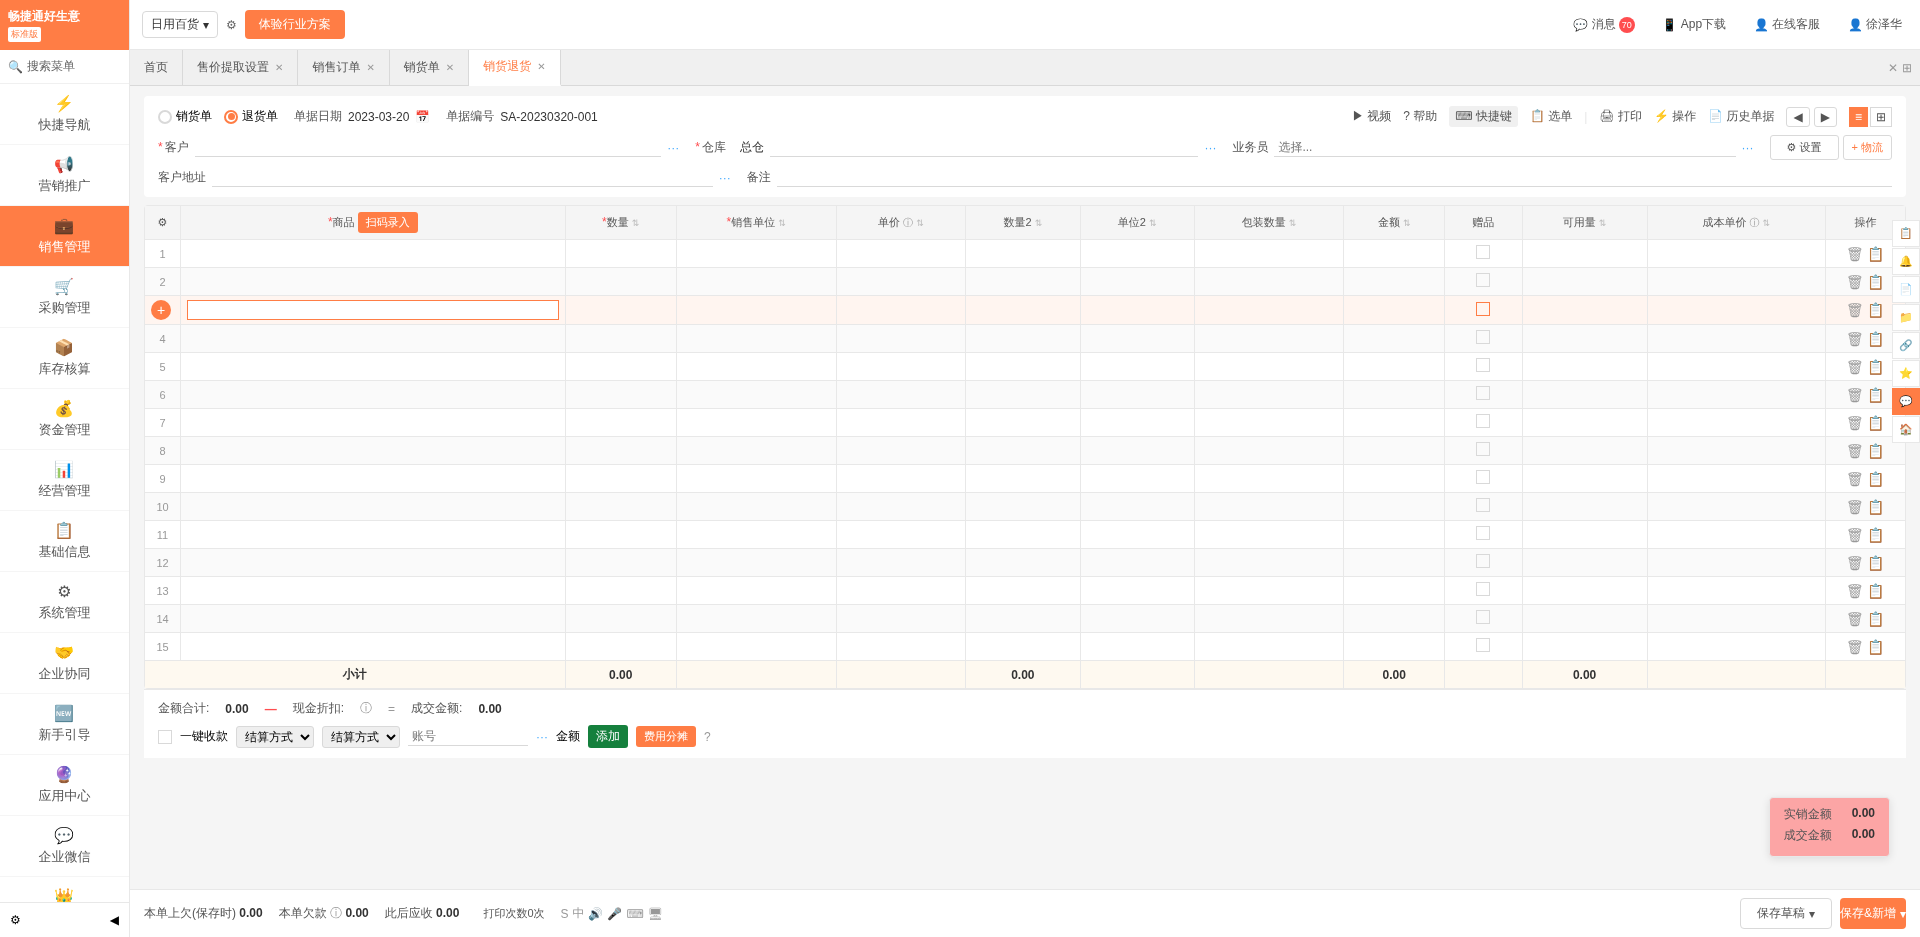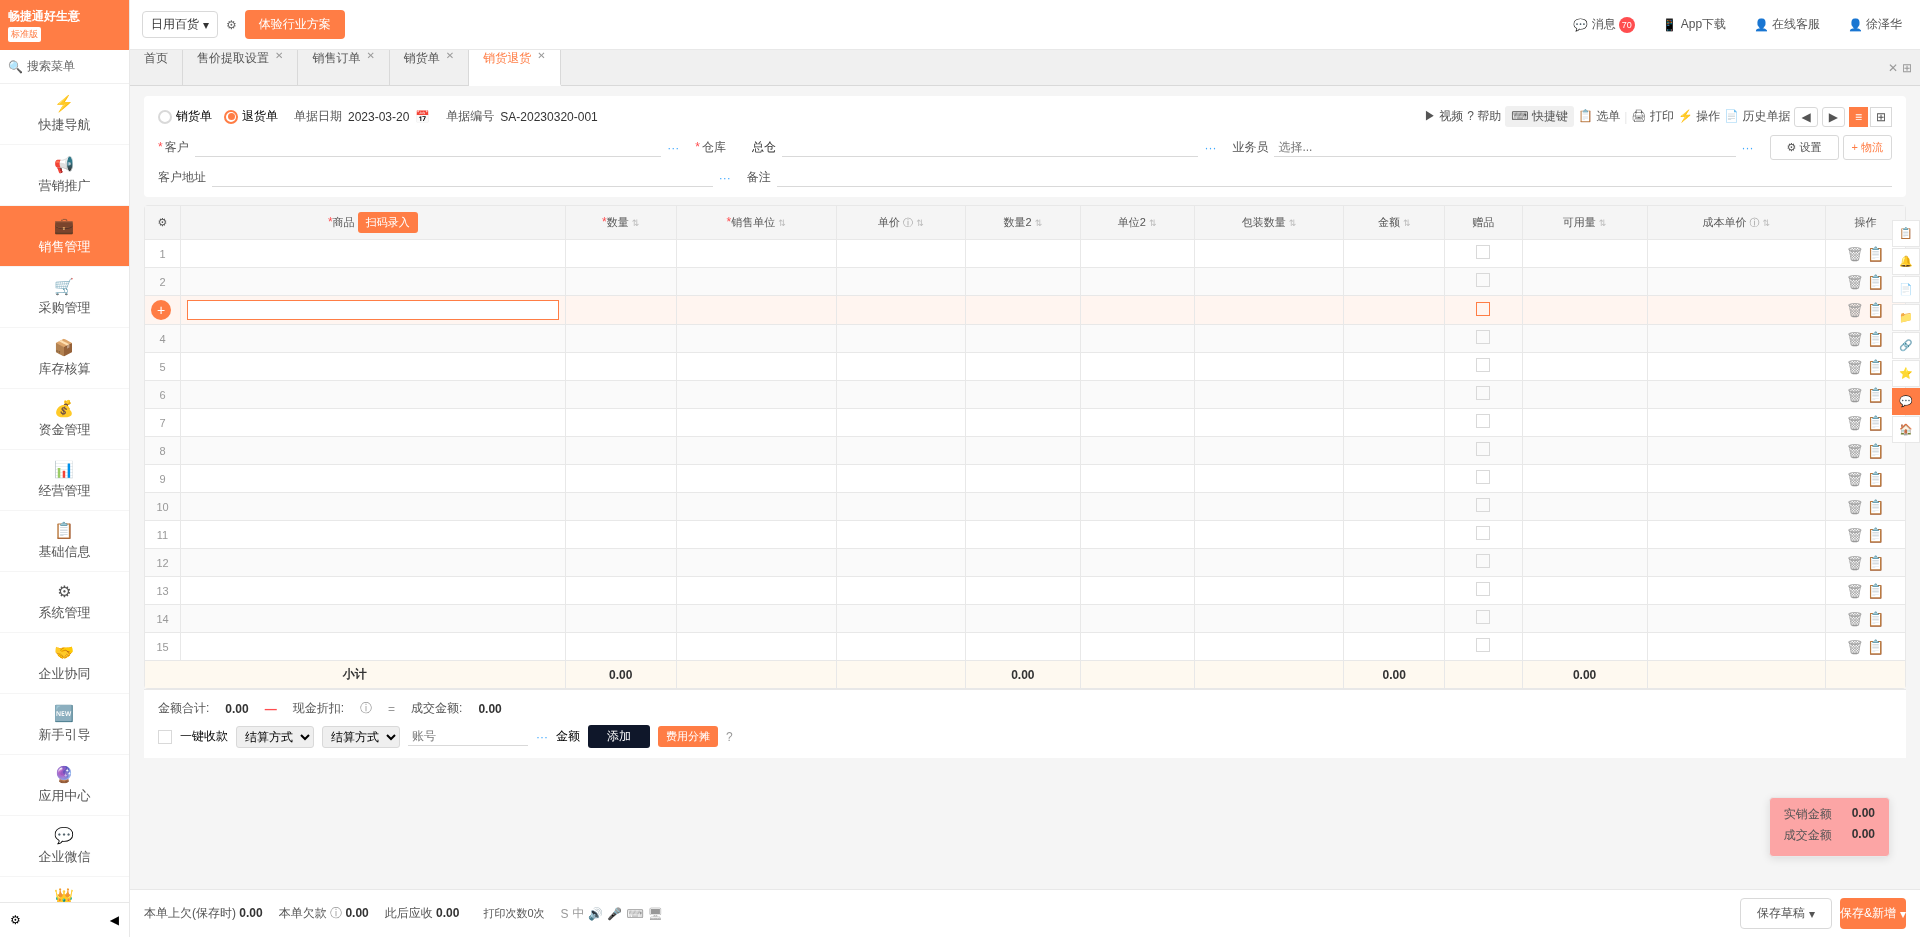--- a/index.html
+++ b/index.html
@@ -22,21 +22,21 @@
     
     .topbar { height: 50px; background: #fff; display: flex; align-items: center; padding: 0 12px; border-bottom: 1px solid #e8e8e8; gap: 8px; }
     .topbar-left { display: flex; align-items: center; gap: 8px; flex: 1; }
     .topbar-select { border: 1px solid #d9d9d9; border-radius: 4px; padding: 4px 8px; color: #333; display: flex; align-items: center; gap: 4px; cursor: pointer; }
     .topbar-btn { background: #ff7d45; color: #fff; border: none; border-radius: 4px; padding: 6px 14px; cursor: pointer; font-size: 12px; }
     .topbar-right { display: flex; align-items: center; gap: 16px; color: #555; }
     .badge { background: #ff4d4f; color: #fff; border-radius: 50%; width: 16px; height: 16px; display: flex; align-items: center; justify-content: center; font-size: 9px; }
 
     
     .tabs { display: flex; background: #f0f0f0; border-bottom: 1px solid #d9d9d9; align-items: center; height: 36px; }
-    .tab { padding: 0 14px; height: 36px; display: flex; align-items: flex-start; gap: 6px; cursor: pointer; color: #555; border-right: 1px solid #d9d9d9; font-size: 12px; white-space: nowrap; }
+    .tab { padding: 0 14px; height: 36px; display: flex; align-items: center; gap: 6px; cursor: pointer; color: #555; border-right: 1px solid #d9d9d9; font-size: 12px; white-space: nowrap; }
     .tab.active { background: #fff; color: #ff7d45; border-bottom: 2px solid #fff; }
     .tab .close { color: #999; font-size: 10px; }
     .tabs-actions { margin-left: auto; display: flex; gap: 4px; padding-right: 8px; }
 
     
     .content { flex: 1; overflow: auto; padding: 10px 14px; background: #f5f5f5; }
 
     
     .form-header { background: #fff; border-radius: 4px; padding: 10px 14px; margin-bottom: 8px; }
     .form-row { display: flex; align-items: center; gap: 16px; margin-bottom: 8px; }
@@ -91,21 +91,21 @@
     .summary-label { color: #555; }
     .summary-value { color: #333; font-weight: bold; }
 
     
     .right-float { position: fixed; right: 0; top: 200px; display: flex; flex-direction: column; gap: 1px; }
     .btn-settings { background: #fff; border: 1px solid #d9d9d9; padding: 4px 16px; border-radius: 3px; cursor: pointer; color: #555; font-size: 11px; }
     .btn-add-logistics { background: #fff; border: 1px solid #d9d9d9; padding: 4px 8px; border-radius: 3px; cursor: pointer; color: #ff7d45; font-size: 11px; }
 
     .topbar-icon-btn { display: flex; align-items: center; gap: 3px; cursor: pointer; color: #555; padding: 4px 6px; }
 
-    .video-help { display: flex; align-items: center; gap: 4px; color: #555; }
+    .video-help { display: flex; align-items: center; gap: 12px; color: #555; }
     .video-help span { cursor: pointer; }
 
     .pagination { display: flex; align-items: center; gap: 4px; }
     .page-btn { background: #fff; border: 1px solid #d9d9d9; padding: 2px 6px; border-radius: 3px; cursor: pointer; color: #555; }
 
     .view-toggle { display: flex; gap: 2px; }
     .view-btn { border: 1px solid #d9d9d9; padding: 2px 5px; cursor: pointer; color: #555; background: #fff; }
     .view-btn.active { background: #ff7d45; color: #fff; border-color: #ff7d45; }
 
     .fee-split-btn { background: #ff7d45; color: #fff; border: none; padding: 3px 8px; border-radius: 3px; cursor: pointer; font-size: 11px; }
@@ -297,21 +297,21 @@
       </div>
 
       <div class="form-row">
         <div class="form-field" style="flex:1;">
           <span class="form-label required">客户</span>
           <input class="form-input" style="flex: 1 1 0%;">
           <span class="form-dots">···</span>
         </div>
         <div class="form-field" style="flex:1;">
           <span class="form-label required">仓库</span>
-          <span style="color:#333;margin-left:20px;">总仓</span>
+          <span style="color:#333;margin-left:8px;">总仓</span>
           <input class="form-input" style="flex: 1 1 0%;">
           <span class="form-dots">···</span>
         </div>
         <div class="form-field" style="flex:1;">
           <span class="form-label">业务员</span>
           <input class="form-input" placeholder="选择..." style="flex: 1 1 0%;">
           <span class="form-dots">···</span>
         </div>
         <div style="display:flex;gap:4px;">
           <button class="btn-settings">⚙ 设置</button>
@@ -696,21 +696,21 @@
         <span>一键收款</span>
         <select style="border:1px solid #d9d9d9;padding:2px 4px;border-radius:3px;">
           <option>结算方式</option>
         </select>
         <select style="border:1px solid #d9d9d9;padding:2px 4px;border-radius:3px;">
           <option>结算方式</option>
         </select>
         <input class="form-input" placeholder="账号" style="width: 80px;">
         <span class="form-dots">···</span>
         <span>金额</span>
-        <button style="background:#0f172a;color:#fff;border:none;padding:3px 19px;border-radius:3px;cursor:pointer;">添加</button>
+        <button style="background:#15803d;color:#fff;border:none;padding:3px 8px;border-radius:3px;cursor:pointer;">添加</button>
         <button class="fee-split-btn">费用分摊</button>
         <span class="help-icon">?</span>
       </div>
     </div>
 
     <div style="position:fixed;right:30px;bottom:80px;background:#fca5a5;border:1px solid #e8e8e8;padding:8px 14px;border-radius:4px;font-size:12px;box-shadow:0 2px 8px rgba(0,0,0,0.1);">
       <div class="summary-row">
         <span class="summary-label">实销金额</span>
         <span class="summary-value">0.00</span>
       </div>

